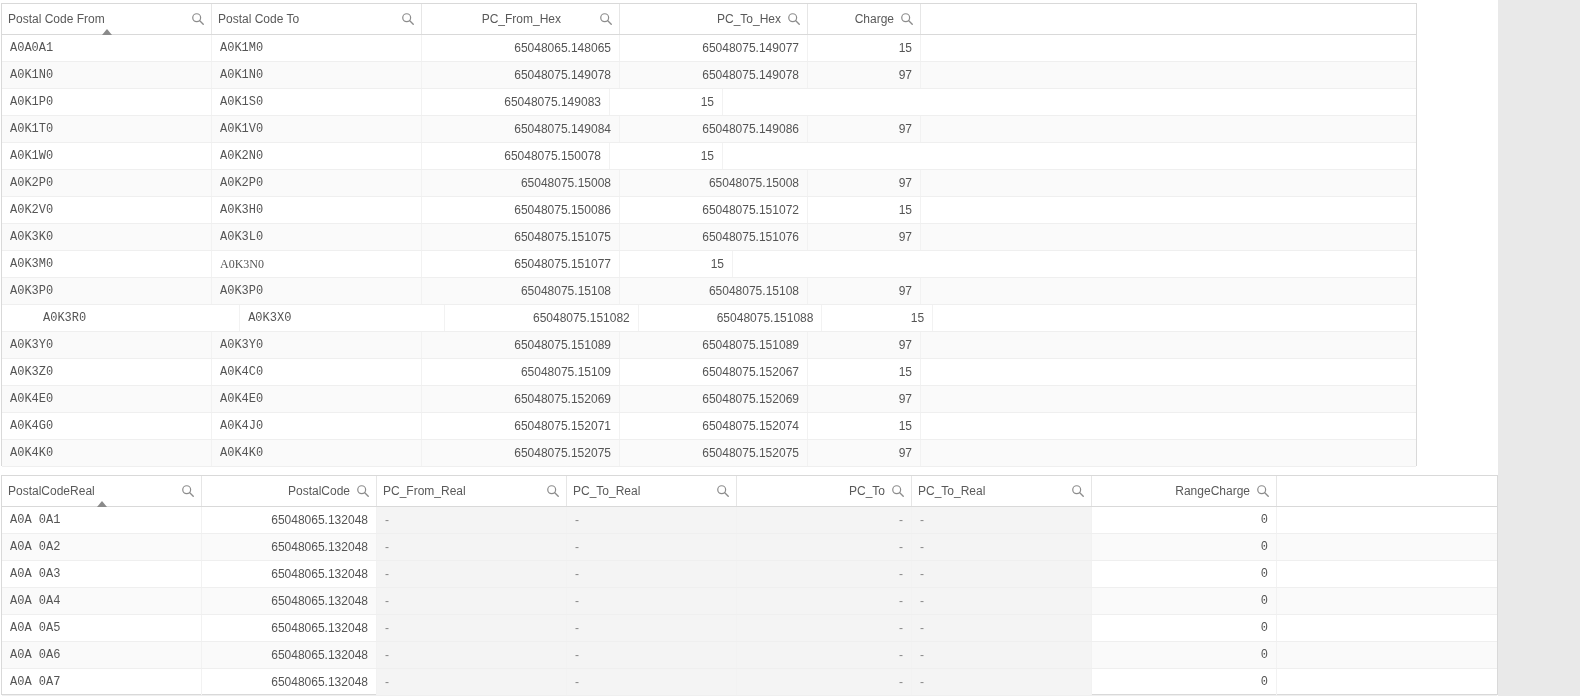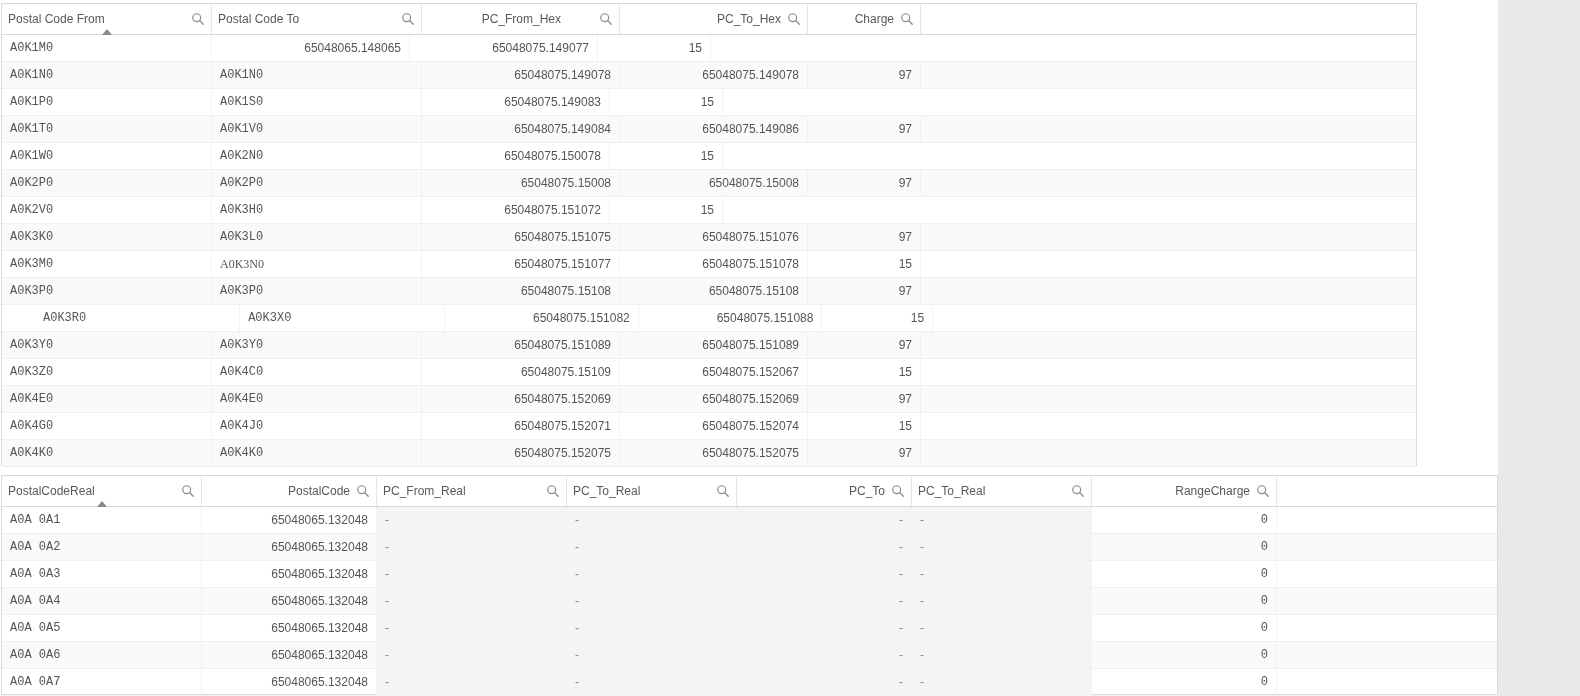--- a/index.html
+++ b/index.html
@@ -75,20 +75,21 @@
               <line x1="10" y1="10" x2="14" y2="14" stroke="#666" stroke-width="1.6" stroke-linecap="round"></line>
             </svg>
           </span>
         </div>
         <div class="hdr-cell last" style="width: 495px;">
           <span class="label"></span>
         </div>
       </div>
     <div id="t1b">
         <div class="data-row">
+          <div class="d-cell mono" style="width: 210px;">A0A0A1</div>
           <div class="d-cell mono" style="width: 210px;">A0K1M0</div>
           <div class="d-cell right" style="width: 198px;">65048065.148065</div>
           <div class="d-cell right" style="width: 188px;">65048075.149077</div>
           <div class="d-cell right" style="width: 113px;">15</div>
           <div class="d-cell last" style="width: 495px;"></div>
         </div>
         <div class="data-row">
           <div class="d-cell mono" style="width: 210px;">A0K1N0</div>
           <div class="d-cell mono" style="width: 210px;">A0K1N0</div>
           <div class="d-cell right" style="width: 198px;">65048075.149078</div>
@@ -122,37 +123,37 @@
           <div class="d-cell mono" style="width: 210px;">A0K2P0</div>
           <div class="d-cell mono" style="width: 210px;">A0K2P0</div>
           <div class="d-cell right" style="width: 198px;">65048075.15008</div>
           <div class="d-cell right" style="width: 188px;">65048075.15008</div>
           <div class="d-cell right" style="width: 113px;">97</div>
           <div class="d-cell last" style="width: 495px;"></div>
         </div>
         <div class="data-row">
           <div class="d-cell mono" style="width: 210px;">A0K2V0</div>
           <div class="d-cell mono" style="width: 210px;">A0K3H0</div>
+          <div class="d-cell right" style="width: 198px;">65048075.150086</div>
           <div class="d-cell right" style="width: 188px;">65048075.151072</div>
           <div class="d-cell right" style="width: 113px;">15</div>
           <div class="d-cell last" style="width: 495px;"></div>
         </div>
         <div class="data-row">
           <div class="d-cell mono" style="width: 210px;">A0K3K0</div>
           <div class="d-cell mono" style="width: 210px;">A0K3L0</div>
           <div class="d-cell right" style="width: 198px;">65048075.151075</div>
           <div class="d-cell right" style="width: 188px;">65048075.151076</div>
           <div class="d-cell right" style="width: 113px;">97</div>
           <div class="d-cell last" style="width: 495px;"></div>
         </div>
         <div class="data-row">
           <div class="d-cell mono" style="width: 210px;">A0K3M0</div>
           <div class="d-cell mono" style="width: 210px; font-family: Liberation Serif, serif;">A0K3N0</div>
           <div class="d-cell right" style="width: 198px;">65048075.151077</div>
-          <div class="d-cell right" style="width: 188px;">65048075.151078</div>
           <div class="d-cell right" style="width: 113px;">15</div>
           <div class="d-cell last" style="width: 495px;"></div>
         </div>
         <div class="data-row">
           <div class="d-cell mono" style="width: 210px;">A0K3P0</div>
           <div class="d-cell mono" style="width: 210px;">A0K3P0</div>
           <div class="d-cell right" style="width: 198px;">65048075.15108</div>
           <div class="d-cell right" style="width: 188px;">65048075.15108</div>
           <div class="d-cell right" style="width: 113px;">97</div>
           <div class="d-cell last" style="width: 495px;"></div>

